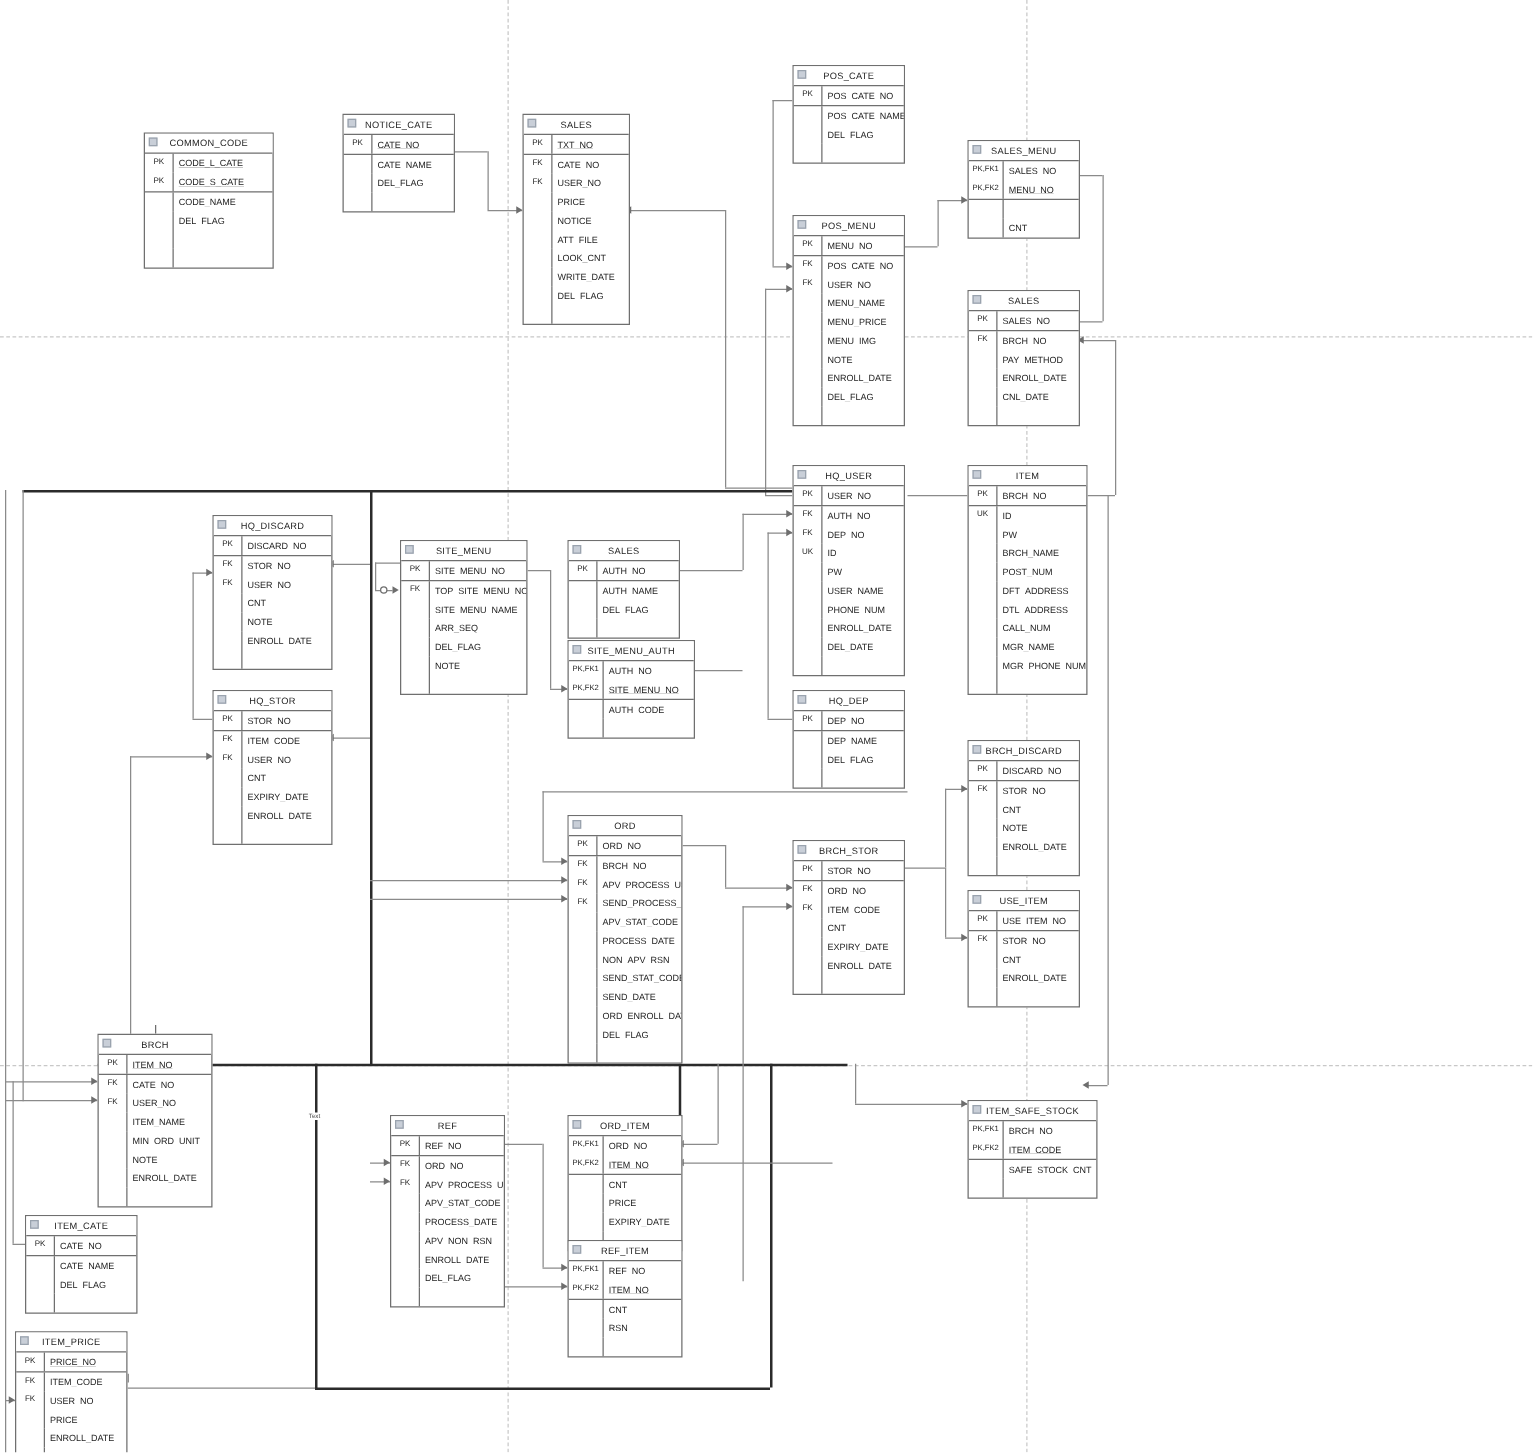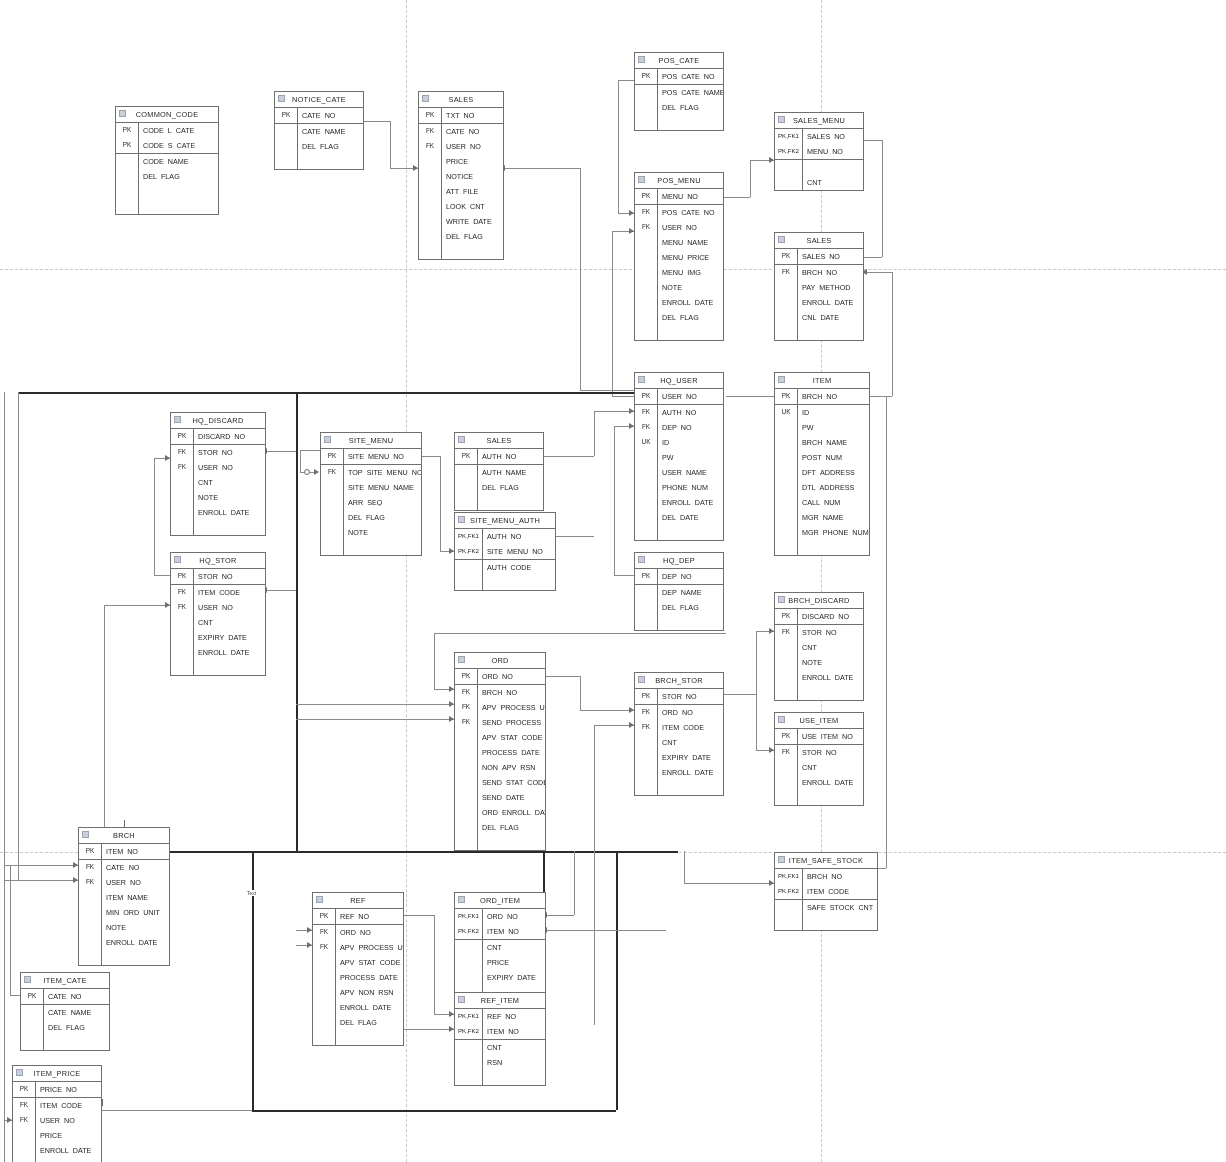--- a/index.html
+++ b/index.html
@@ -1238,21 +1238,21 @@
             <div class="key"></div>
             <div class="col">RSN</div>
           </div>
           <div class="row wkey">
             <div class="key"></div>
             <div class="col"></div>
           </div>
         </div>
       </div>
     </div>
-    <div class="tbl" style="left: 774px; top: 852px; width: 104px;">
+    <div class="tbl" style="left: 774px; top: 880px; width: 104px;">
       <div class="hdr">
         <span class="gl"></span>
         <span>ITEM_SAFE_STOCK</span>
       </div>
       <div class="rows">
         <div class="rowgrp">
           <div class="row pk wkey">
             <div class="key">PK,FK1</div>
             <div class="col">BRCH_NO</div>
           </div>

